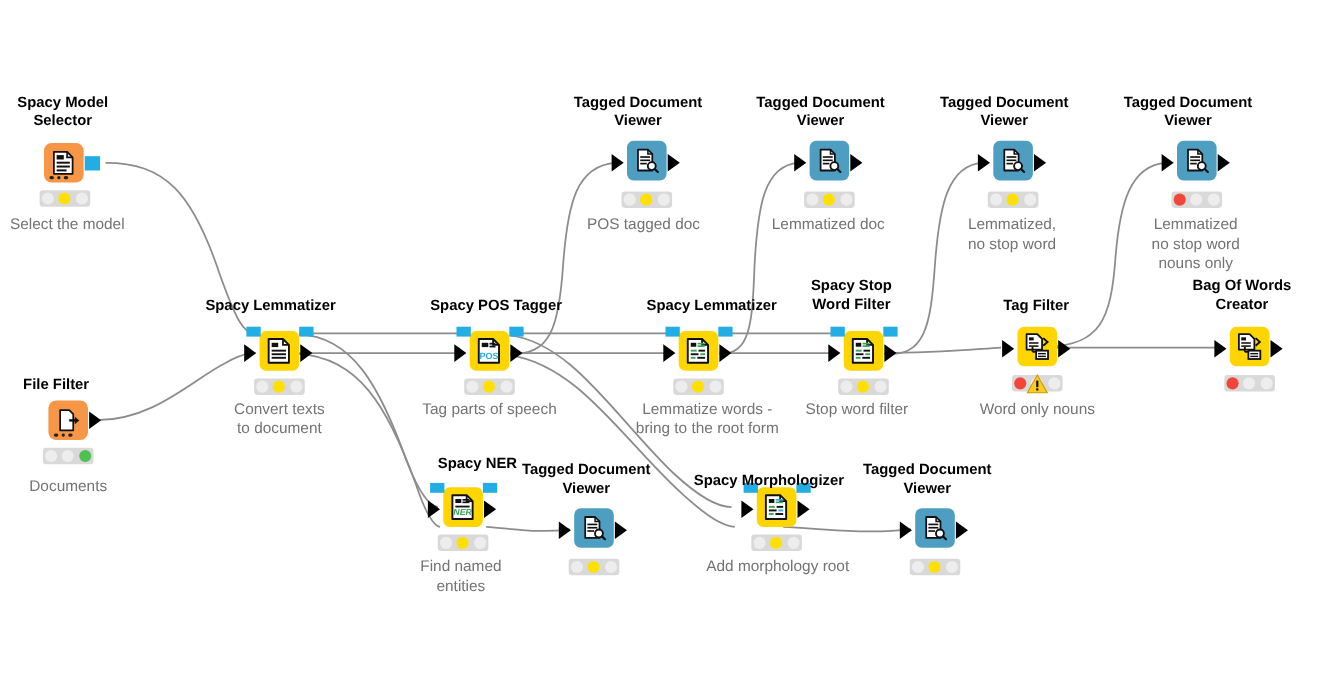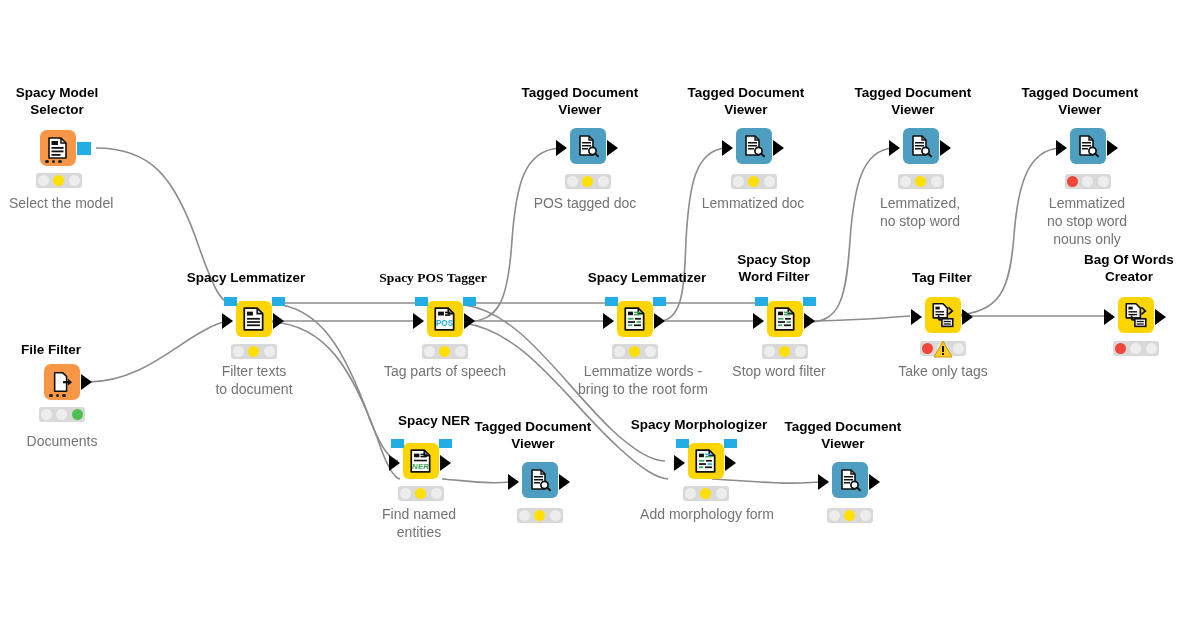--- a/index.html
+++ b/index.html
@@ -169,26 +169,26 @@
     </div>
     <div class="port-top" style="left:224px;top:297px;"></div>
     <div class="port-top" style="left:272px;top:297px;"></div>
     <div class="tri" style="left:222px;top:313px;"></div>
     <div class="tri" style="left:273px;top:313px;"></div>
     <div class="lights" style="left:254px;top:344px;">
       <span class="dot"></span>
       <span class="dot yellow"></span>
       <span class="dot"></span>
     </div>
-    <div class="nnote" style="left:254px;top:362px;width:200px;">Filter texts
+    <div class="nnote" style="left:254px;top:362px;width:200px;">Convert texts
 to document</div>
   </div>
 
   <div class="node">
-    <div class="ntitle" style="left:433px;top:269px;width:230px;font-family:Liberation Serif, serif;">Spacy POS Tagger</div>
+    <div class="ntitle" style="left:451px;top:269px;width:230px;">Spacy POS Tagger</div>
     <div class="body yellow" style="left:427px;top:301px;align-items:center;">
       <svg width="26" height="26" viewBox="0 0 24 24">
         <path d="M3,2 h12 l5,5 v15 h-17 z" fill="#fff" stroke="#111" stroke-width="1.6" stroke-linejoin="round"></path>
         <path d="M15,2 v5 h5" fill="none" stroke="#111" stroke-width="1.5"></path>
         <rect x="5.5" y="5.2" width="5.5" height="3.6" fill="#111"></rect>
         <rect x="12" y="5.2" width="5" height="1.5" fill="#111"></rect>
         <rect x="12" y="7.6" width="5" height="1.5" fill="#111"></rect>
         <text x="11.6" y="18.6" font-family="Liberation Sans, sans-serif" font-size="7.6" font-weight="bold" fill="#22aee5" text-anchor="middle">POS</text>
       </svg>
     </div>
@@ -285,21 +285,21 @@
     <div class="lights" style="left:943px;top:341px;">
       <span class="dot red"></span>
       <span class="dot"></span>
       <span class="dot"></span>
     </div>
     <svg width="20" height="20" viewBox="0 0 20 20" style="position:absolute;left:933px;top:339px;z-index:5;">
       <path d="M10,2 L19,18 H1 z" fill="#ffcc22" stroke="#c99a00" stroke-width="1"></path>
       <rect x="9" y="7" width="2" height="6" fill="#111"></rect>
       <rect x="9" y="14" width="2" height="2" fill="#111"></rect>
     </svg>
-    <div class="nnote" style="left:943px;top:362px;width:200px;">Take only tags</div>
+    <div class="nnote" style="left:943px;top:362px;width:200px;">Word only nouns</div>
   </div>
 
   <div class="node">
     <div class="ntitle" style="left:1129px;top:251px;width:180px;">Bag Of Words
 Creator</div>
     <div class="body yellow" style="left:1118px;top:297px;">
       <svg width="26" height="26" viewBox="0 0 24 24">
         <path d="M3,1.6 h9 l4,4 v9 h-13 z" fill="#fff" stroke="#111" stroke-width="1.5" stroke-linejoin="round"></path>
         <rect x="5" y="4.3" width="4" height="2.6" fill="#111"></rect>
         <rect x="5" y="8.4" width="8" height="1.3" fill="#111"></rect>
@@ -463,21 +463,21 @@
     <div class="tri" style="left:508px;top:474px;"></div>
     <div class="tri" style="left:559px;top:474px;"></div>
     <div class="lights" style="left:540px;top:508px;">
       <span class="dot"></span>
       <span class="dot yellow"></span>
       <span class="dot"></span>
     </div>
   </div>
 
   <div class="node">
-    <div class="ntitle" style="left:699px;top:416px;width:230px;">Spacy Morphologizer</div>
+    <div class="ntitle" style="left:699px;top:428px;width:230px;">Spacy Morphologizer</div>
     <div class="body yellow" style="left:688px;top:443px;">
       <svg width="26" height="26" viewBox="0 0 24 24">
         <path d="M3,2 h12 l5,5 v15 h-17 z" fill="#fff" stroke="#111" stroke-width="1.6" stroke-linejoin="round"></path>
         <path d="M15,2 v5 h5" fill="none" stroke="#111" stroke-width="1.5"></path>
         <rect x="5.5" y="5.2" width="4.6" height="3.3" fill="#111"></rect>
         <rect x="11.2" y="5.2" width="6" height="1.4" fill="#22aee5"></rect>
         <rect x="11.2" y="7.3" width="6" height="1.4" fill="#3aa655"></rect>
         <rect x="5.5" y="11" width="5" height="1.6" fill="#3aa655"></rect>
         <rect x="12" y="11" width="5.5" height="1.6" fill="#111"></rect>
         <rect x="5.5" y="14" width="6.5" height="1.6" fill="#111"></rect>
@@ -488,21 +488,21 @@
     </div>
     <div class="port-top" style="left:676px;top:439px;"></div>
     <div class="port-top" style="left:724px;top:439px;"></div>
     <div class="tri" style="left:674px;top:455px;"></div>
     <div class="tri" style="left:725px;top:455px;"></div>
     <div class="lights" style="left:706px;top:486px;">
       <span class="dot"></span>
       <span class="dot yellow"></span>
       <span class="dot"></span>
     </div>
-    <div class="nnote" style="left:707px;top:505px;width:260px;">Add morphology form</div>
+    <div class="nnote" style="left:707px;top:505px;width:260px;">Add morphology root</div>
   </div>
 
   <div class="node">
     <div class="ntitle" style="left:843px;top:418px;width:220px;">Tagged Document
 Viewer</div>
     <div class="body teal" style="left:832px;top:462px;">
       <svg width="24" height="24" viewBox="0 0 24 24">
         <path d="M4,2 h9 l4,4 v15 h-13 z" fill="#fff" stroke="#111" stroke-width="1.6" stroke-linejoin="round"></path>
         <path d="M13,2 v4 h4" fill="none" stroke="#111" stroke-width="1.4"></path>
         <rect x="6" y="8" width="9" height="1.5" fill="#111"></rect>

